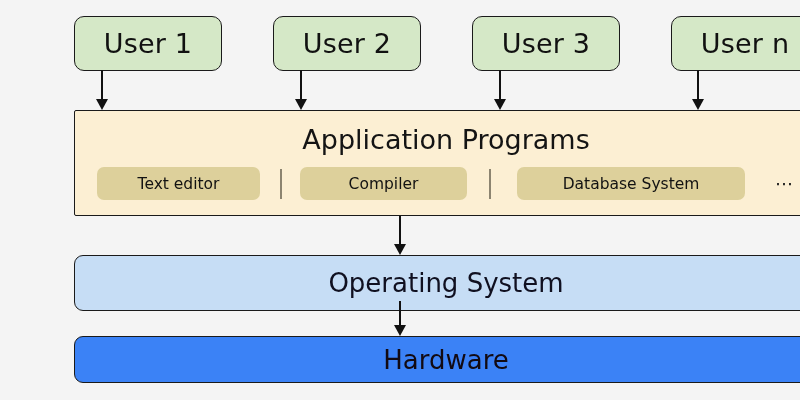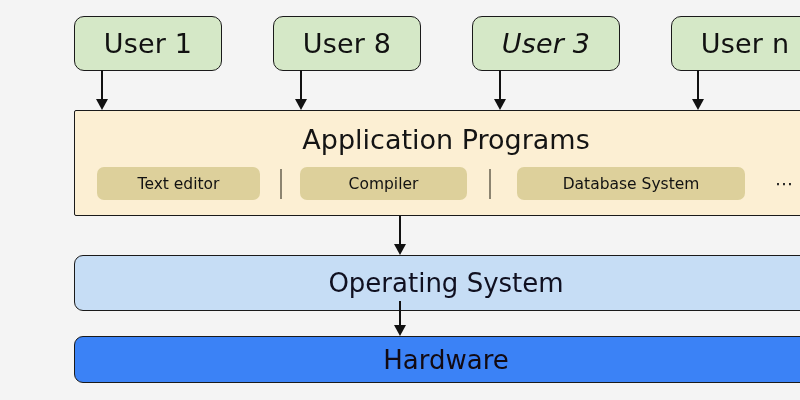--- a/index.html
+++ b/index.html
@@ -39,21 +39,21 @@
     top: 16px;
     width: 148px;
     height: 55px;
     background: #d5e8c7;
     border-radius: 10px;
     font-size: 27px;
     letter-spacing: 0.2px;
   }
   .user-1 { left: 28px; }
   .user-2 { left: 227px; }
-  .user-3 { left: 426px; font-style: italic; }
+  .user-3 { left: 426px; }
   .user-n { left: 625px; }
 
   
   .app-box {
     left: 28px;
     top: 110px;
     width: 744px;
     height: 106px;
     background: #fcefd3;
     border-radius: 2px;
@@ -174,21 +174,21 @@
 </style>
 </head>
 <body>
 
 <div id="diagram">
 
   <div class="box user-box user-1">
     <span>User 1</span>
   </div>
   <div class="box user-box user-2">
-    <span>User 8</span>
+    <span>User 2</span>
   </div>
   <div class="box user-box user-3">
     <span>User 3</span>
   </div>
   <div class="box user-box user-n">
     <span>User n</span>
   </div>
 
   <div class="arrow arrow-user arrow-u1">
     <div class="shaft"></div>

